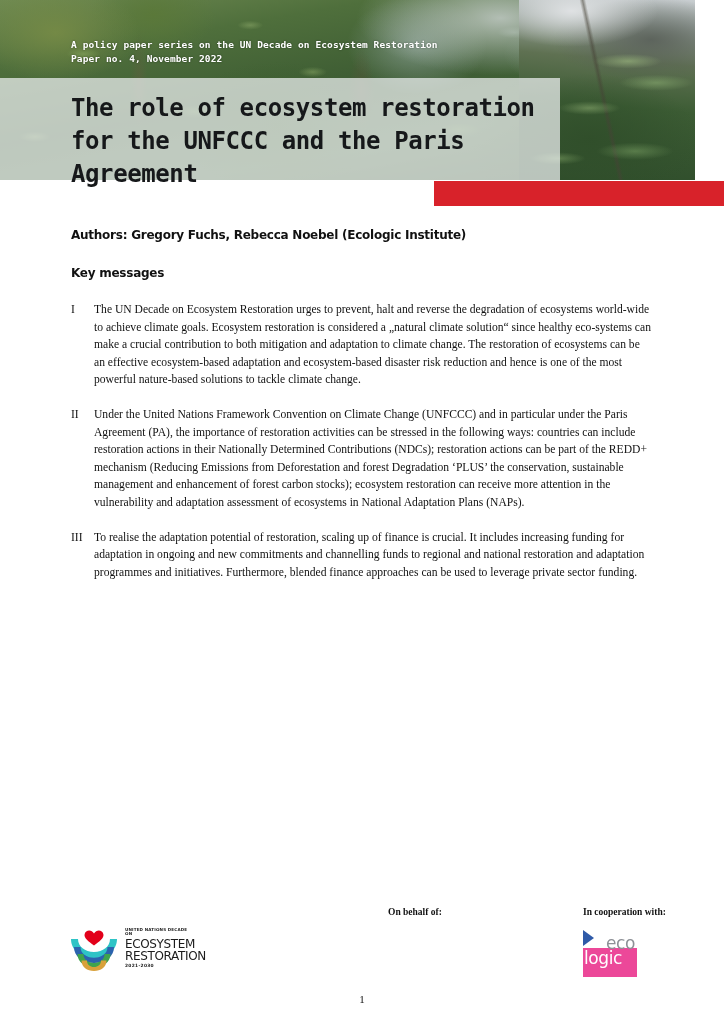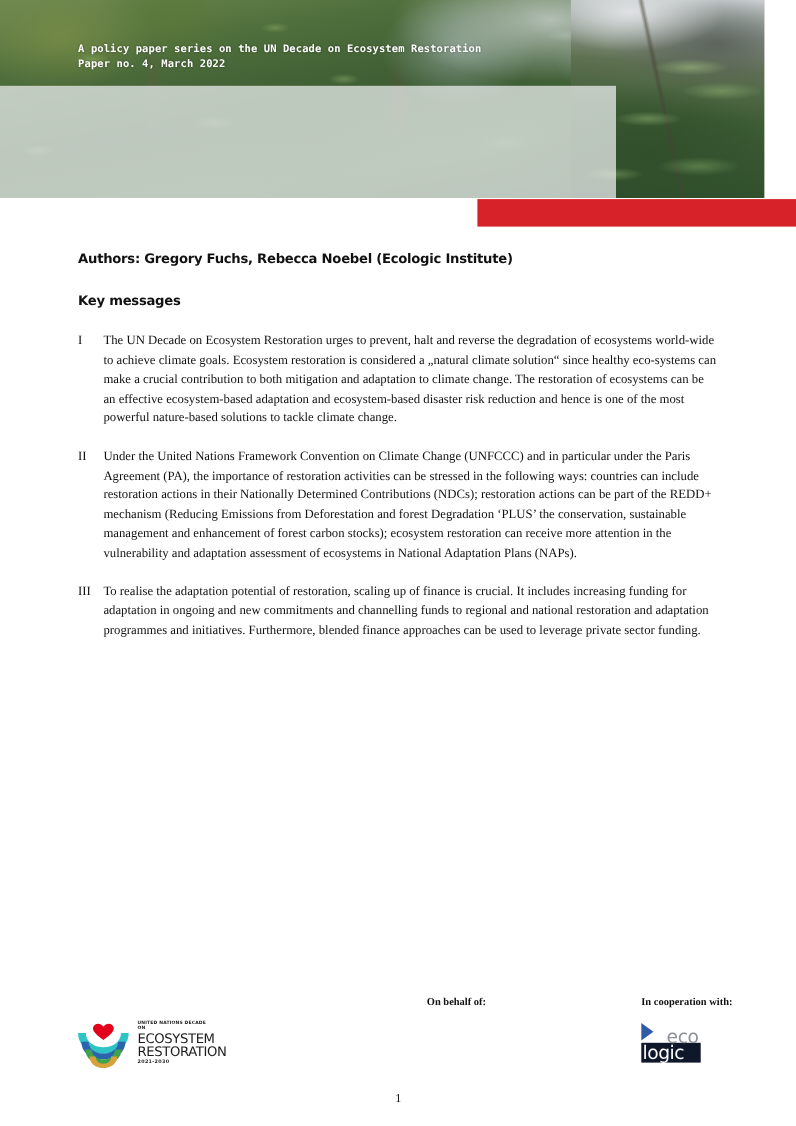--- a/index.html
+++ b/index.html
@@ -352,27 +352,27 @@
   .eco-word {
     font-family: "DejaVu Sans", sans-serif;
     font-size: 17px;
     color: #8d9096;
     letter-spacing: -.4px;
     line-height: 19px;
     margin-left: 1px;
     margin-top: 12px;
   }
   .eco-line2 {
-    background: #0f172a;
+    background: #ec4899;
     color: #ffffff;
     font-family: "DejaVu Sans", sans-serif;
     font-size: 17px;
     letter-spacing: -.4px;
     line-height: 21px;
-    height: 18px;
+    height: 29px;
     width: 54px;
     padding-left: 1px;
     box-sizing: border-box;
     margin-top: 1px;
   }
 
   .page-number {
     position: absolute;
     left: 0;
     top: 98px;
@@ -387,22 +387,23 @@
 <body>
 
 <div class="header-band">
   <div class="photo-main"></div>
   <div class="photo-right"></div>
   <div class="title-wash"></div>
   <div class="right-white-gap"></div>
   <div class="red-bar"></div>
 
   <div class="kicker"><span>A policy paper series on the UN Decade on Ecosystem Restoration</span>
-<span>Paper no. 4, March 2022</span></div>
-
+<span>Paper no. 4, November 2022</span></div>
+
+  <div class="doc-title">The role of ecosystem restoration for the UNFCCC and the Paris Agreement</div>
 </div>
 
 <div class="authors">Authors: Gregory Fuchs, Rebecca Noebel (Ecologic Institute)</div>
 <div class="section-heading">Key messages</div>
 
 <div class="key-list">
   <div class="key-item">
     <div class="key-num">I</div>
     <div class="key-text">The UN Decade on Ecosystem Restoration urges to prevent, halt and reverse the degradation of ecosystems world-wide to achieve climate goals. Ecosystem restoration is considered a „natural climate solution“ since healthy eco-systems can make a crucial contribution to both mitigation and adaptation to climate change. The restoration of ecosystems can be an effective ecosystem-based adaptation and ecosystem-based disaster risk reduction and hence is one of the most powerful nature-based solutions to tackle climate change.</div>
   </div>

